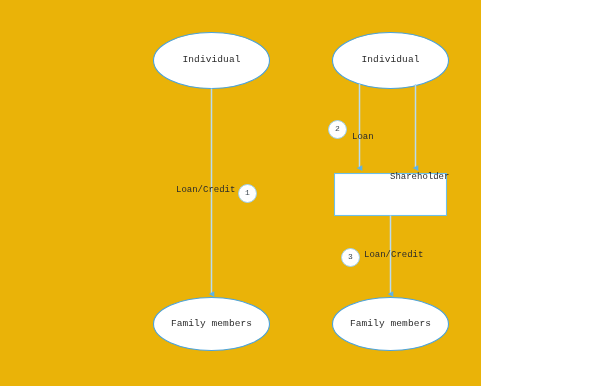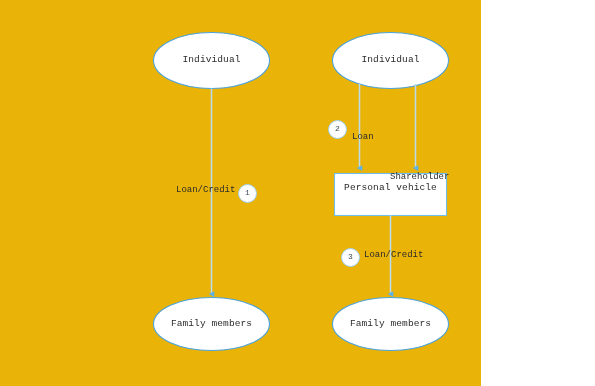--- a/index.html
+++ b/index.html
@@ -97,21 +97,20 @@
   <div class="node-label" style="left:151.5px; top:318px; width:120px;">Family members</div>
 
   <div class="node-label" style="left:330.5px; top:54px; width:120px;">Individual</div>
 
   <div class="badge-num" style="left:328px; top:120px;">2</div>
 
   <div class="edge-label" style="left:352px; top:122px;margin-top:10px;">Loan</div>
 
   <div class="edge-label" style="left:390px; top:140px;margin-top:32px;">Shareholder</div>
 
-  <div class="node-label" style="left:334.5px; top:182px; width:112px;">Personal vehicle</div>
 
 
   <div class="badge-num" style="left:341px; top:248px;">3</div>
 
   <div class="edge-label" style="left:364px; top:250px;">Loan/Credit</div>
 
   <div class="node-label" style="left:330.5px; top:318px; width:120px;">Family members</div>
 
 </div>
 

